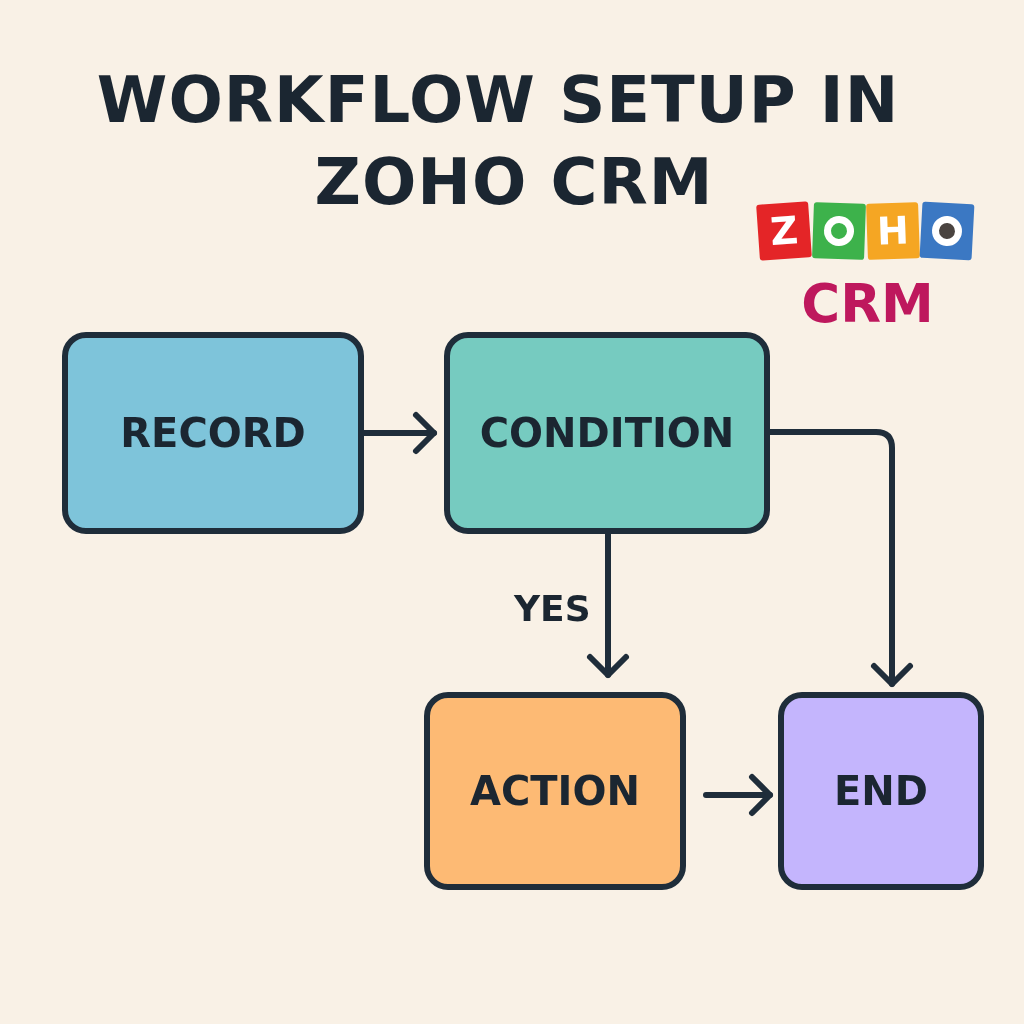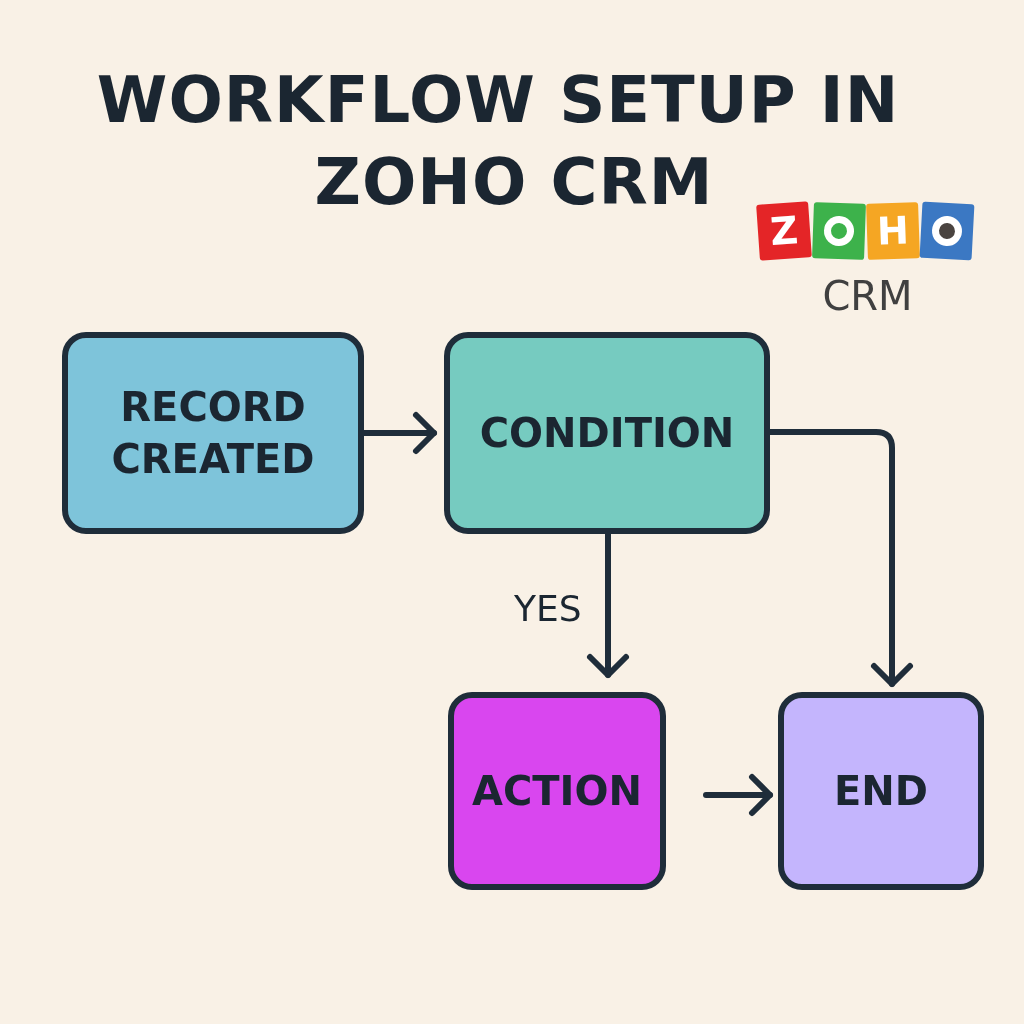--- a/index.html
+++ b/index.html
@@ -43,45 +43,45 @@
     .tile-o2 { left: 166px; background: #3b78c3; transform: rotate(3deg); }
     .ring {
       width: 30px; height: 30px; border-radius: 50%;
       background: #fff; display: flex; align-items: center; justify-content: center;
     }
     .ring .dot { width: 16px; height: 16px; border-radius: 50%; }
     .logo-crm {
       position: absolute;
       left: 0; width: 225px; top: 78px;
       text-align: center;
-      font-weight: normal; font-size: 40px;
-      color: #404040;
+      font-weight: bold; font-size: 53px;
+      color: #be185d;
     }
 
     .node {
       position: absolute;
       border: 6px solid #1f2d3a;
       border-radius: 24px;
       box-sizing: border-box;
       display: flex; align-items: center; justify-content: center;
       text-align: center;
       font-weight: bold;
       font-size: 40px;
       line-height: 1.3;
       color: #1b2631;
     }
     #node-record { left: 62px; top: 332px; width: 302px; height: 202px; background: #7ec4da; }
     #node-condition { left: 444px; top: 332px; width: 326px; height: 202px; background: #76cbc0; }
-    #node-action { left: 448px; top: 692px; width: 218px; height: 198px; background: #d946ef; }
+    #node-action { left: 424px; top: 692px; width: 262px; height: 198px; background: #fdba74; }
     #node-end { left: 778px; top: 692px; width: 206px; height: 198px; background: #c4b5fd; }
 
     .edge-label {
       position: absolute;
       left: 514px; top: 588px;
-      font-weight: normal; font-size: 36px;
+      font-weight: bold; font-size: 36px;
       color: #1b2631;
       text-align: center;
     }
     svg.edges { position: absolute; left: 0; top: 0; width: 1024px; height: 1024px; }
   </style>
 </head>
 <body>
 
 <div class="title" id="title-line1">WORKFLOW SETUP IN</div>
 <div class="title" id="title-line2">ZOHO CRM</div>
@@ -129,21 +129,20 @@
       <polyline points="752,777 770,795 752,813"></polyline>
     </g>
   </g>
 </svg>
 
 <div class="edge-label">YES</div>
 
 <div class="node" id="node-record">
   <div>
     <div>RECORD</div>
-    <div>CREATED</div>
   </div>
 </div>
 <div class="node" id="node-condition">
   <span>CONDITION</span>
 </div>
 <div class="node" id="node-action">
   <span>ACTION</span>
 </div>
 <div class="node" id="node-end">
   <span>END</span>

